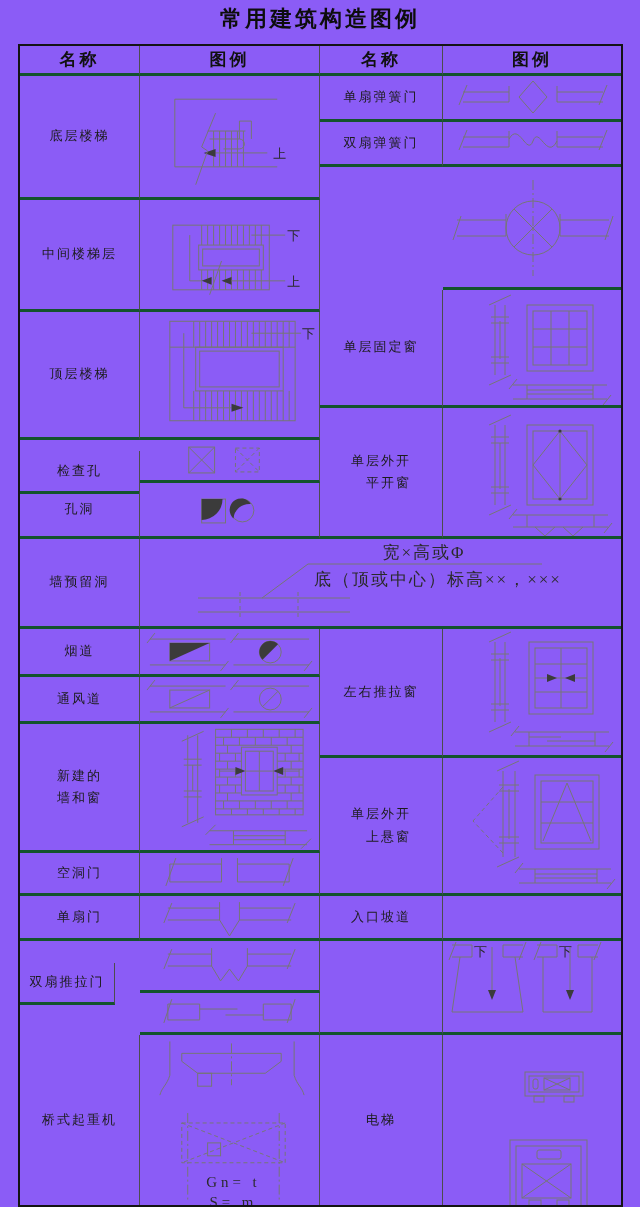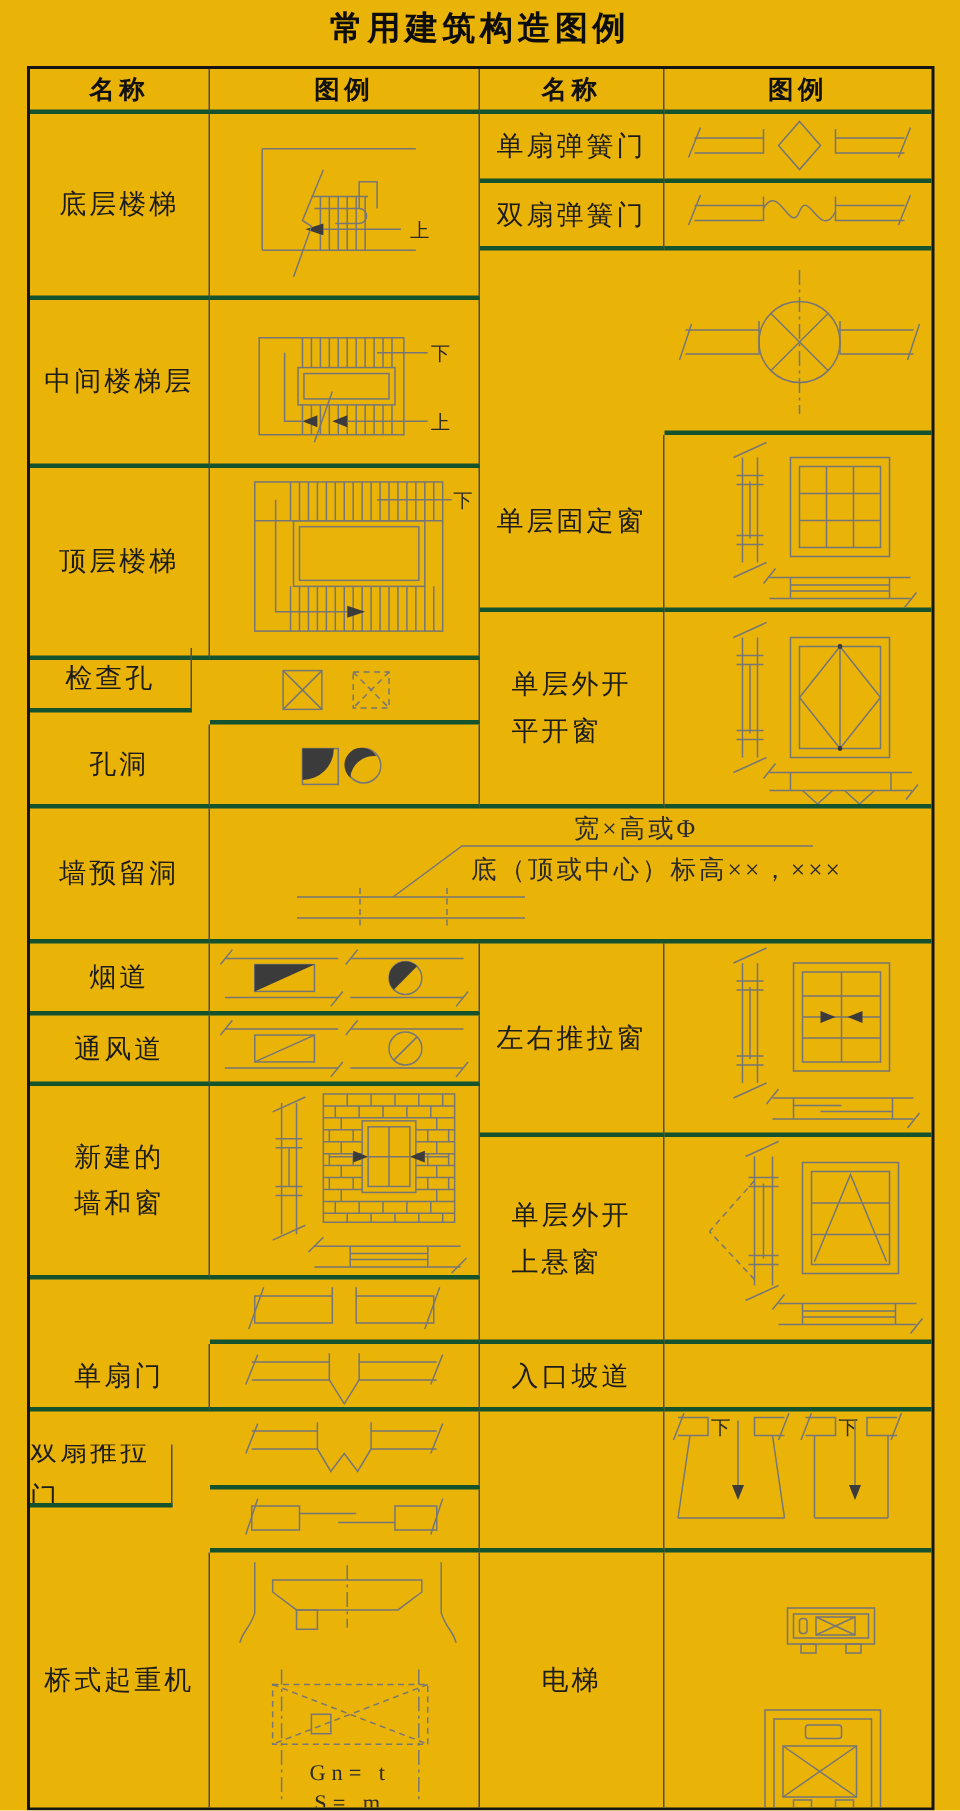--- a/index.html
+++ b/index.html
@@ -1,27 +1,27 @@
 <!DOCTYPE html>
 <html><head>
 <meta charset="utf-8">
 <style>
   html,body{margin:0;padding:0;background:#fff;}
-  .page{position:relative;width:640px;height:1207px;overflow:hidden;background:#eab308;
+  .page{position:relative;width:640px;height:1207px;overflow:hidden;background:#8b5cf6;
         font-family:"Liberation Serif","DejaVu Serif",serif;color:#1a1a1a;}
   .title{position:absolute;top:4px;left:0;width:100%;text-align:center;
          font-size:22px;font-weight:bold;letter-spacing:3px;color:#0d0d0d;}
   .table{position:absolute;left:18px;top:44px;width:605px;height:1163px;
          border:2px solid #141414;box-sizing:border-box;}
   .cell{position:absolute;box-sizing:border-box;
         border-right:1px solid #4d4d4d;border-bottom:3px solid #14532d;
         display:flex;align-items:center;justify-content:center;overflow:hidden;}
   .nbr{border-right:none;} .nbb{border-bottom:none;}
   .hdr{font-weight:bold;font-size:17px;letter-spacing:3px;color:#111;}
-  .lbl{font-size:18px;letter-spacing:2px;text-align:left;line-height:1.7;color:#1c1c1c;}
+  .lbl{font-size:13px;letter-spacing:2px;text-align:right;line-height:1.7;color:#1c1c1c;}
   .leg svg{display:block;}
   .leg svg *{stroke:#767676;fill:none;stroke-width:1;}
   .leg svg .f{fill:#3b3b3b;stroke:none;}
   .leg svg text{fill:#2a2a2a;stroke:none;font-size:13px;font-family:inherit;letter-spacing:1px;}
   .leg svg text.big{font-size:17px;letter-spacing:2px;}
   .leg svg text.cr{font-size:15px;letter-spacing:4px;}
   .leg svg .dsh{stroke-dasharray:4 3;}
   .leg svg .dd{stroke-dasharray:10 3 2 3;}
 </style>
 </head>
@@ -80,21 +80,21 @@
         <text x="163" y="27">下</text>
         <rect x="56" y="36" width="88" height="44"></rect>
         <rect x="60" y="40" width="80" height="36"></rect>
         <path d="M54 80 V110 M60 80 V110 M66 80 V110 M72 80 V110 M78 80 V110 M84 80 V110 M90 80 V110 M96 80 V110 M102 80 V110 M108 80 V110 M114 80 V110 M120 80 V110 M126 80 V110 M132 80 V110 M138 80 V110 M144 80 V110 M150 80 V110"></path>
         <path d="M44 22 V97 H60"></path>
         <path d="M60 97 H92"></path>
         <polygon class="f" points="92,93 104,97 92,101"></polygon>
       </svg>
     </div>
 
-    <div class="cell lbl" style="left:0;top:386px;width:108px;height:43px">检查孔</div>
+    <div class="cell lbl" style="left:0;top:405px;width:120px;height:43px">检查孔</div>
     <div class="cell leg" style="left:120px;top:394px;width:180px;height:43px">
       <svg width="180" height="43" viewBox="0 0 180 43">
         <rect x="49" y="8" width="26" height="26"></rect>
         <path d="M49 8 L75 34 M75 8 L49 34"></path>
         <rect class="dsh" x="96" y="9" width="24" height="24"></rect>
         <path class="dsh" d="M96 9 L120 33 M120 9 L96 33"></path>
       </svg>
     </div>
 
     <div class="cell lbl" style="left:0;top:437px;width:120px;height:56px">孔洞</div>
@@ -158,20 +158,21 @@
         <rect x="106" y="28" width="28" height="40"></rect>
         <path d="M120 28 V68 M106 48 H134"></path>
         <path d="M80 48 H96 M160 48 H144"></path>
         <polygon class="f" points="96,44 106,48 96,52"></polygon>
         <polygon class="f" points="144,44 134,48 144,52"></polygon>
         <path d="M70 108 H168 M70 122 H168 M94 113 H146 M94 117 H146 M94 108 V122 M146 108 V122"></path>
         <path d="M66 112 L76 102 M162 126 L172 116"></path>
       </svg>
     </div>
 
+    <div class="cell lbl" style="left:0;top:807px;width:120px;height:43px">空洞门</div>
     <div class="cell leg" style="left:120px;top:807px;width:180px;height:43px">
       <svg width="180" height="43" viewBox="0 0 180 43">
         <path d="M30 12 H82 V30 H30 Z M98 12 H150 V30 H98 Z"></path>
         <path d="M26 34 L36 6 M144 34 L154 6"></path>
         <path d="M82 6 V12 M98 6 V12"></path>
       </svg>
     </div>
 
     <div class="cell lbl" style="left:0;top:850px;width:120px;height:45px">单扇门</div>
     <div class="cell leg" style="left:120px;top:850px;width:180px;height:45px">

